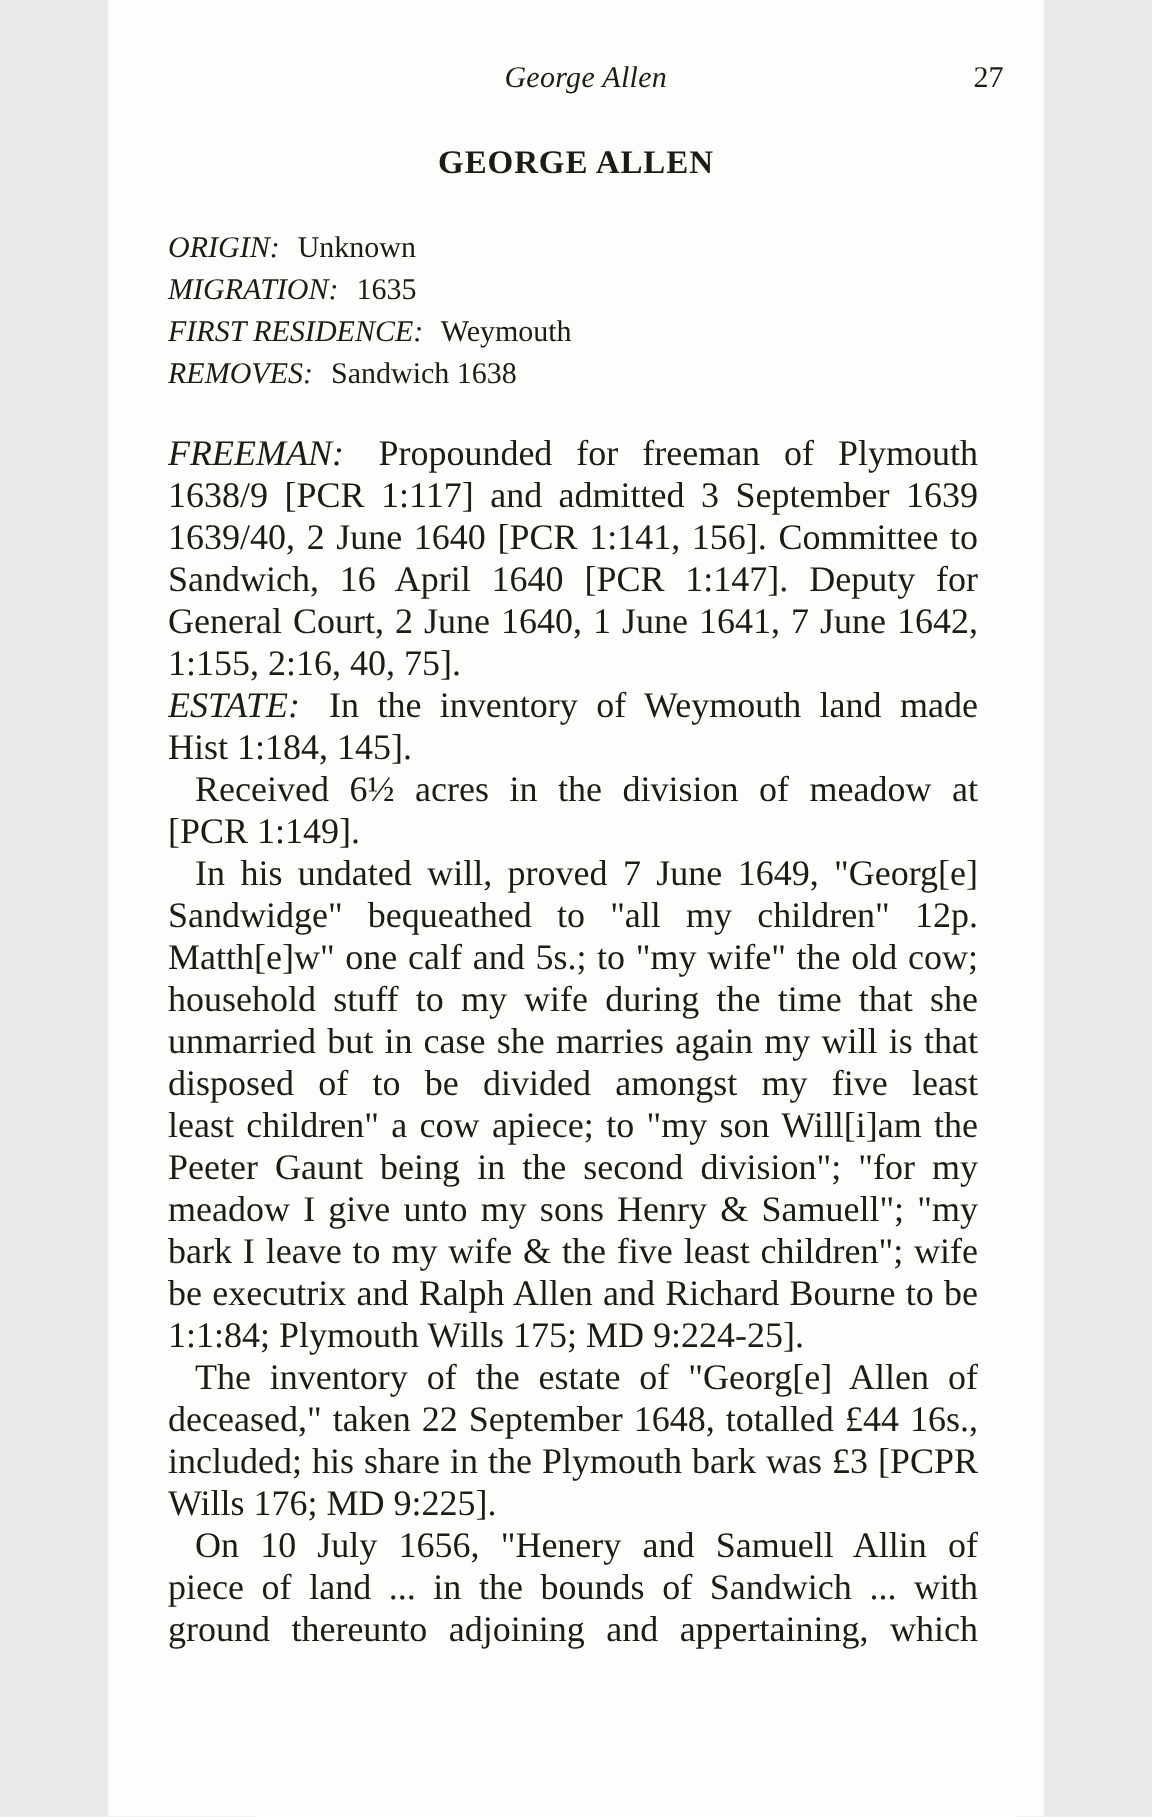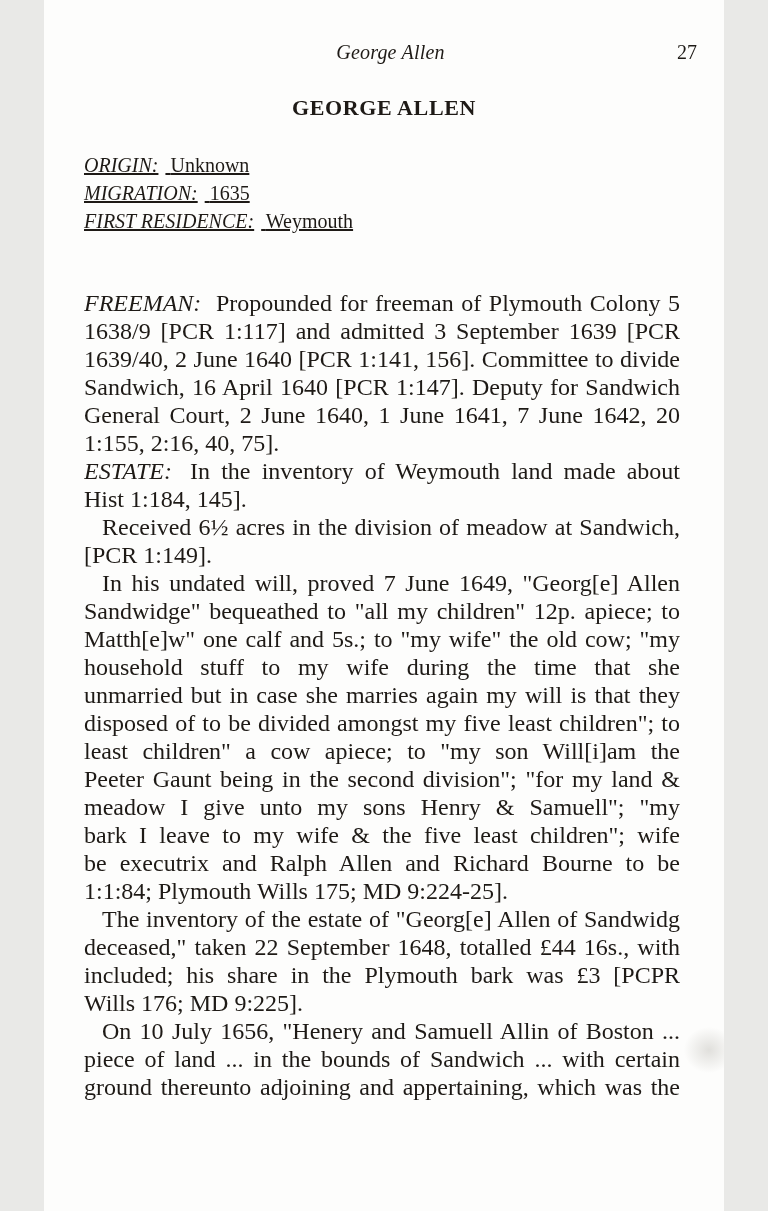--- a/index.html
+++ b/index.html
@@ -1,18 +1,18 @@
 <!DOCTYPE html>
 <html><head>
 <meta charset="utf-8">
 <style>
   html,body{margin:0;padding:0;background:#e9e9e7;}
   .page{
     position:relative;
-    width:680px;height:1211px;
+    width:624px;height:1211px;
     margin:0 auto;
     background:#fdfdfc;
     font-family:"Liberation Serif","DejaVu Serif",serif;
     color:#1e1a16;
     overflow:hidden;
   }
   .header-row{position:absolute;top:41px;left:40px;right:27px;height:26px;font-size:20px;}
   .running-header{
     position:absolute;left:0;right:0;text-align:center;
     font-style:italic;letter-spacing:.2px;
@@ -25,21 +25,21 @@
   }
   .field-block{
     position:absolute;top:151px;left:40px;right:44px;
     font-size:20px;line-height:28px;
   }
   .para-block{
     position:absolute;top:289px;left:40px;right:44px;
     font-size:24px;line-height:28px;
   }
   .sec-label{font-style:italic;margin-right:7px;}
-  .field-line{text-align:left;text-decoration:underline;}
+  .field-line{text-align:left;}
   .text-line{
     text-align:justify;
     text-align-last:justify;
     height:28px;overflow:hidden;
   }
   .text-line.line-last{text-align-last:left;}
   .text-line.indented{text-indent:18px;}
   .smudge{
     position:absolute;border-radius:50%;
     pointer-events:none;
@@ -62,20 +62,21 @@
     <span class="running-header">George Allen</span>
     <span class="page-number">27</span>
   </div>
 
   <h1 class="page-title">GEORGE ALLEN</h1>
 
   <div class="field-block" id="fields">
       <div class="field-line"><span class="sec-label">ORIGIN:</span> <span>Unknown</span></div>
       <div class="field-line"><span class="sec-label">MIGRATION:</span> <span>1635</span></div>
       <div class="field-line"><span class="sec-label">FIRST RESIDENCE:</span> <span>Weymouth</span></div>
+      <div class="field-line"><span class="sec-label">REMOVES:</span> <span>Sandwich 1638</span></div>
     </div>
 
   <div class="para-block" id="paras">
       <div class="paragraph">
         <div class="text-line"><span class="sec-label">FREEMAN:</span> <span>Propounded for freeman of Plymouth Colony 5 March</span></div>
         <div class="text-line line-last"><span>1638/9 [PCR 1:117] and admitted 3 September 1639 [PCR 1:130].</span></div>
       </div>
       <div class="paragraph">
         <div class="text-line"><span>1639/40, 2 June 1640 [PCR 1:141, 156]. Committee to divide meadow at</span></div>
         <div class="text-line"><span>Sandwich, 16 April 1640 [PCR 1:147]. Deputy for Sandwich to Plymouth</span></div>

